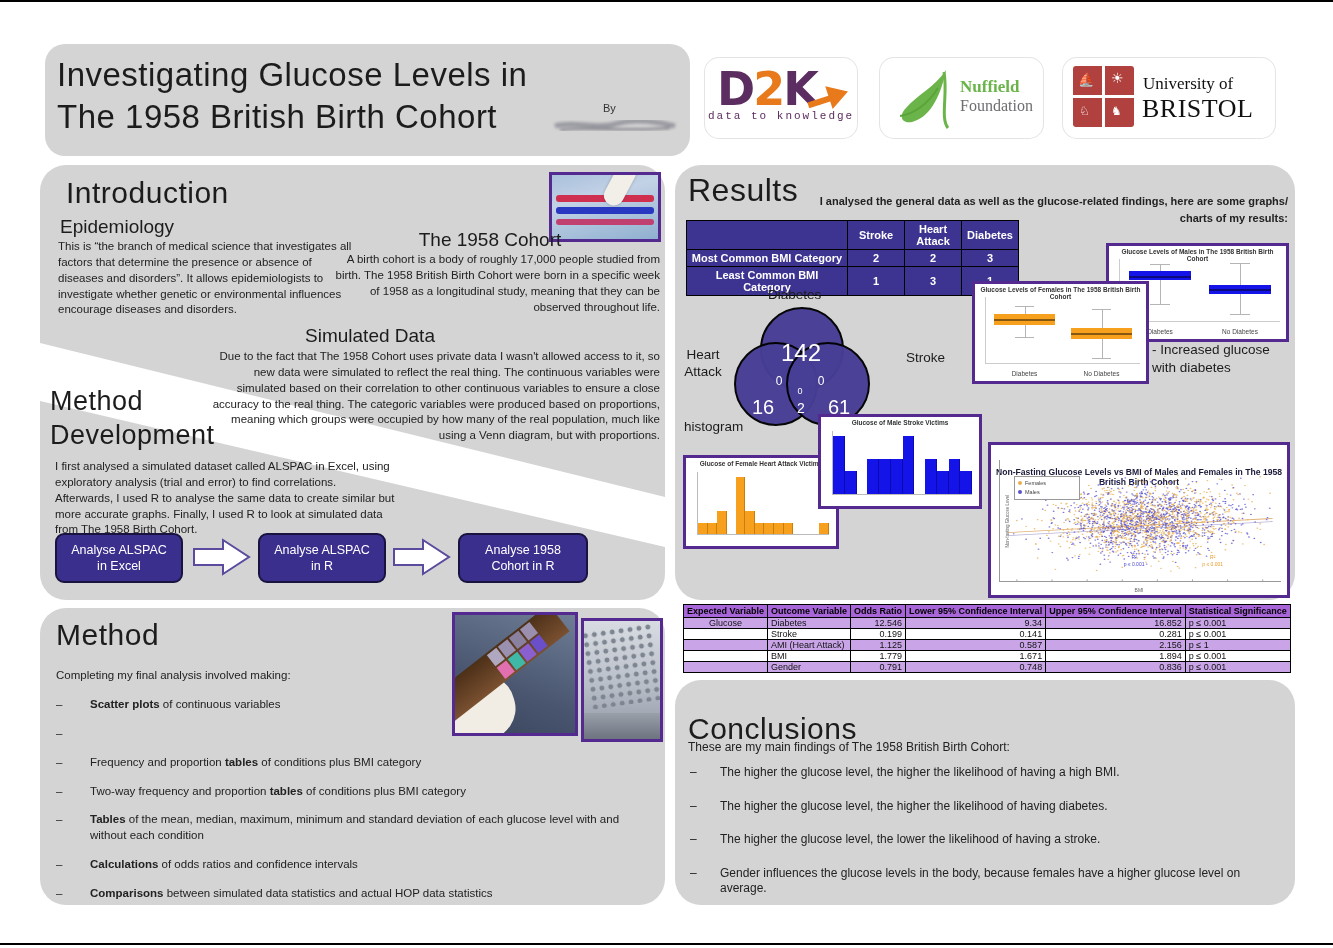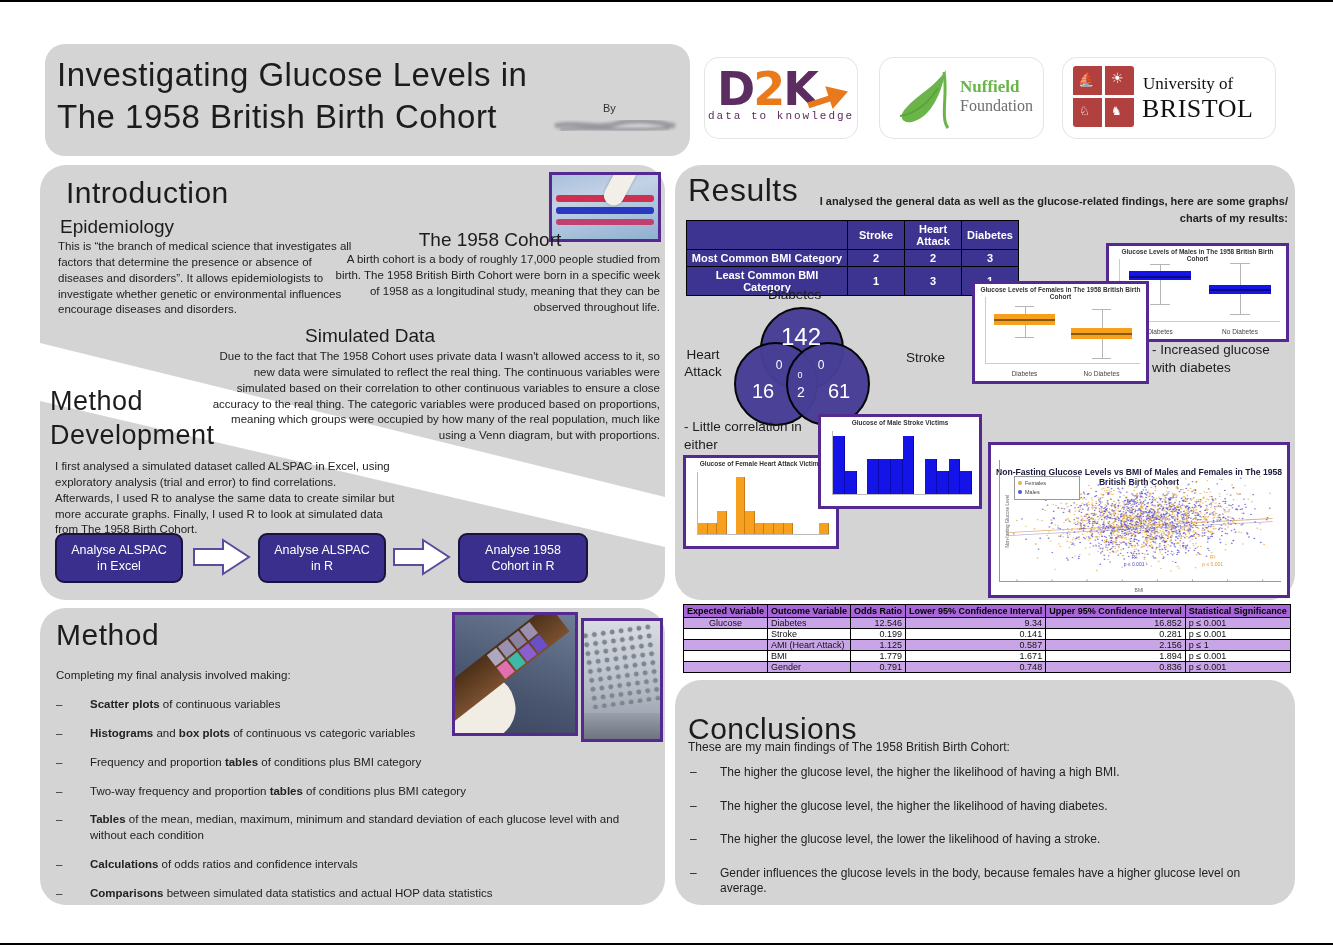--- a/index.html
+++ b/index.html
@@ -35,21 +35,21 @@
   .whisker{position:absolute;left:50%;width:1px;background:#b5b5b5;}
   .wcap{position:absolute;left:38%;right:38%;height:1px;background:#b5b5b5;}
   .bbox{position:absolute;left:11%;right:11%;}
   .bmed{position:absolute;left:11%;right:11%;height:2px;background:rgba(0,0,0,.45);}
   .blab{position:absolute;bottom:-14px;left:0;right:0;text-align:center;font-size:6.5px;color:#444;}
   .hist-plot{position:absolute;left:11px;right:7px;top:14px;bottom:11px;border-left:1px solid #bbb;border-bottom:1px solid #bbb;display:flex;align-items:flex-end;}
   .hbar{flex:1;}
 
   
   .venn-circle{position:absolute;width:80px;height:80px;border-radius:50%;background:#473e96;border:2px solid #000;opacity:.97;}
-  .venn-num{position:absolute;color:#fff;transform:translate(-50%,-50%);font-weight:400;}
+  .venn-num{position:absolute;color:#fff;transform:translate(-50%,-50%);font-weight:400;margin-top:16px;}
   .venn-label{position:absolute;font-size:13.5px;color:#1c1c1c;}
 
   
   .bmi-table table{border-collapse:collapse;}
   .bmi-table th,.bmi-table td{border:1px solid #000;background:#3d3391;color:#fff;font-weight:700;font-size:11px;padding:2px 4px;text-align:center;}
   .bmi-table td:first-child{text-align:center;width:152px;}
   .bmi-table th{width:48px;line-height:1.1;}
   .odds-table table{border-collapse:collapse;border:1.5px solid #000;}
   .odds-table th{background:#a765d8;color:#000;font-weight:700;font-size:9px;border:1px solid #000;padding:1px 3px;text-align:left;}
   .odds-table td{font-size:9px;border:1px solid #000;padding:0 3px;color:#111;}
@@ -180,21 +180,20 @@
 <div class="card" style="left:40px;top:608px;width:625px;height:297px;"></div>
 <div class="abs h-sec" style="left:56px;top:618px;">Method</div>
 <div class="abs body-txt" style="left:56px;top:668px;width:380px;">Completing my final analysis involved making:</div>
 <div class="abs body-txt" style="left:56px;top:697px;width:565px;">
     <div class="bullet">
       <span class="dash">–</span>
       <span class="btxt"><span class="bold">Scatter plots</span><span> of continuous variables</span></span>
     </div>
     <div class="bullet">
       <span class="dash">–</span>
-      <span class="btxt"><span class="bold">Histograms</span><span> and </span><span class="bold">box plots</span><span> of continuous vs categoric variables</span></span>
     </div>
     <div class="bullet">
       <span class="dash">–</span>
       <span class="btxt"><span>Frequency and proportion </span><span class="bold">tables</span><span> of conditions plus BMI category</span></span>
     </div>
     <div class="bullet">
       <span class="dash">–</span>
       <span class="btxt"><span>Two-way frequency and proportion </span><span class="bold">tables</span><span> of conditions plus BMI category</span></span>
     </div>
     <div class="bullet">
@@ -320,21 +319,20 @@
         <div class="wcap" style="top: 92%;"></div>
         <div class="bbox" style="top: 47%; height: 16%; background: rgb(246, 160, 30);"></div>
         <div class="bmed" style="top: 55%;"></div>
         <div class="blab">No Diabetes</div>
       </div>
     </div>
 </div>
 <div class="abs note-txt" style="left:1152px;top:341px;width:142px;">- Increased glucose with diabetes</div>
 
 <div class="abs note-txt" style="left:684px;top:418px;width:150px;">
-  <div>- Little correlation in either</div>
   <div>histogram</div>
 </div>
 <div class="chart-card" style="left:683px;top:455px;width:150px;height:88px;">
   <div class="chart-title">Glucose of Female Heart Attack Victims</div>
   <div class="hist-plot">
       <div class="hbar" style="height: 18.4%; background: rgb(246, 160, 30); border-right: 1px solid rgb(200, 125, 16);"></div>
       <div class="hbar" style="height: 18.4%; background: rgb(246, 160, 30); border-right: 1px solid rgb(200, 125, 16);"></div>
       <div class="hbar" style="height: 36.8%; background: rgb(246, 160, 30); border-right: 1px solid rgb(200, 125, 16);"></div>
       <div class="hbar" style="height: 0%;"></div>
       <div class="hbar" style="height: 92%; background: rgb(246, 160, 30); border-right: 1px solid rgb(200, 125, 16);"></div>

